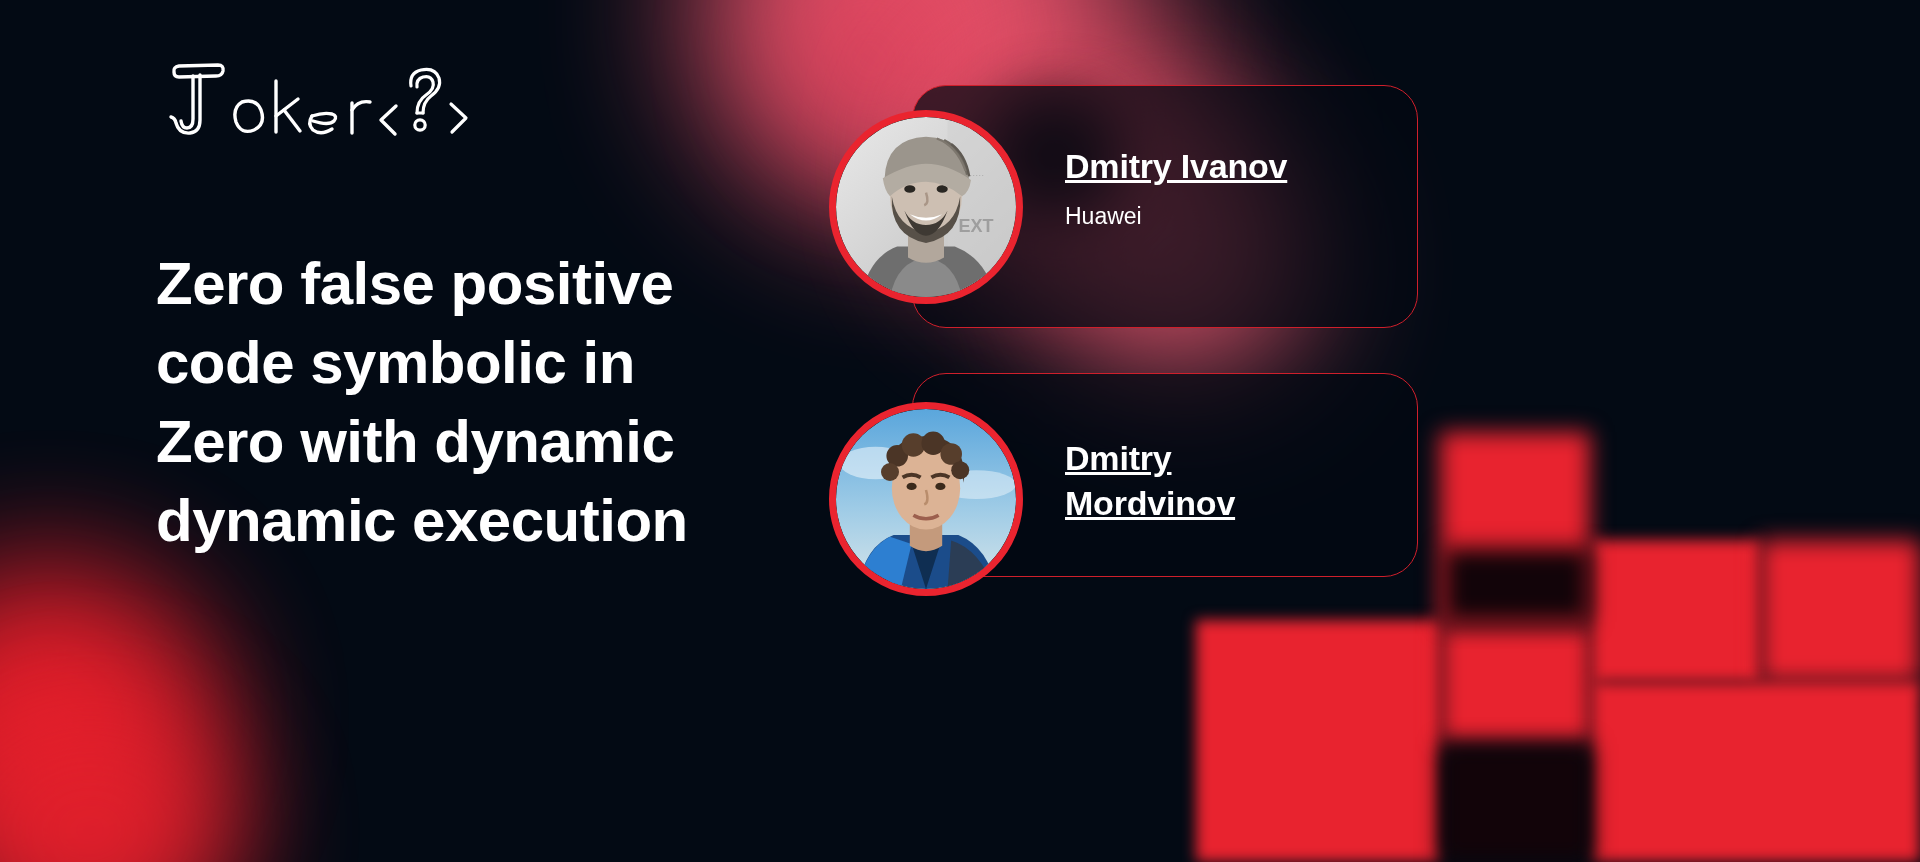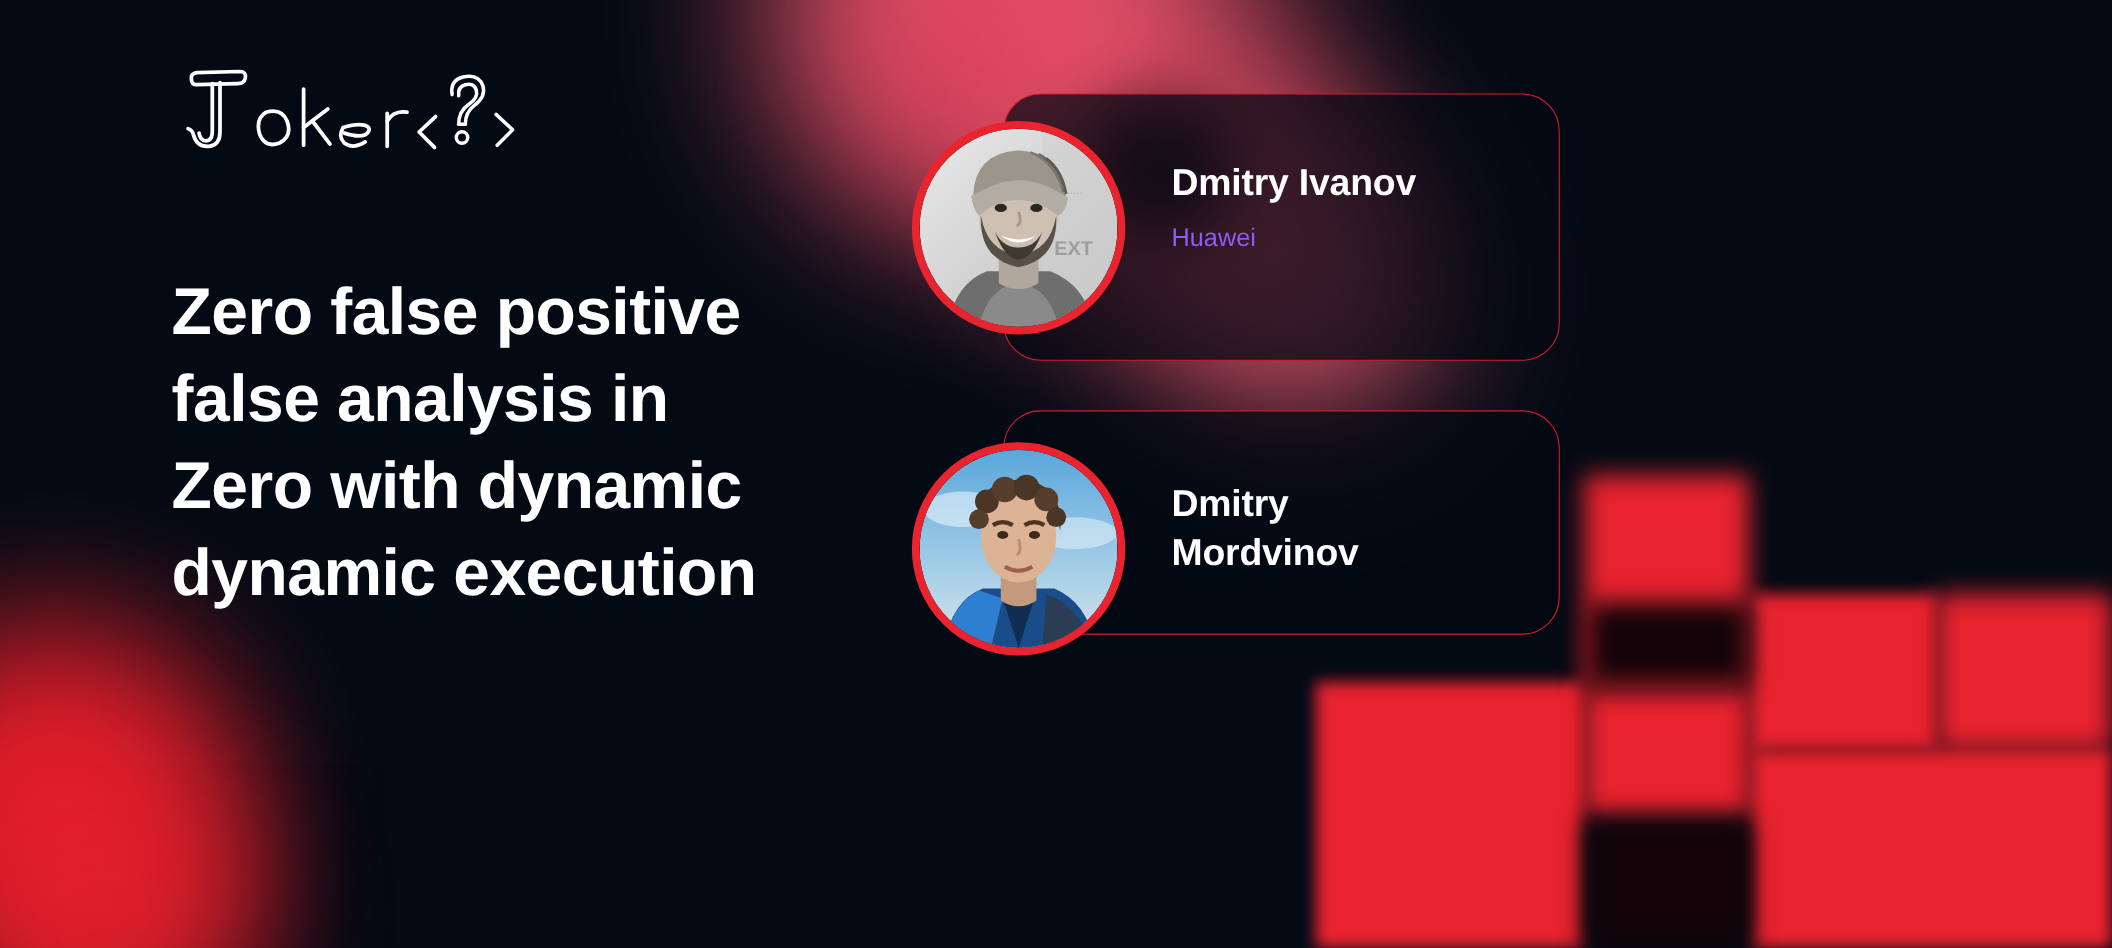--- a/index.html
+++ b/index.html
@@ -167,24 +167,25 @@
   }
   .card-1 .speaker-text { top:58px; }
   .card-2 .speaker-text { top:62px; }
 
   .speaker-name {
     color:#ffffff;
     font-size:34px;
     font-weight:700;
     line-height:45px;
     letter-spacing:-0.2px;
+    text-decoration:underline;
   }
   .speaker-company {
     margin-top:13px;
-    color:#8b5cf6;
+    color:#ffffff;
     font-size:23px;
     font-weight:400;
     line-height:28px;
   }
 </style>
 </head>
 <body>
 
 <div id="stage">
 
@@ -237,21 +238,21 @@
         <path d="M58 31 Q57 23 64 21 Q72 19 74 26 Q76 33 67 39 Q58 45 58 57"></path>
         <path d="M58 57 L64 57"></path>
         <circle cx="61" cy="69" r="5.2"></circle>
 
         <path d="M92 48 L107 62 L93 76"></path>
       </svg>
     </div>
 
     <h1 class="talk-title">
       <span>Zero false positive</span><br>
-      <span>false analysis in</span><br>
+      <span>code symbolic in</span><br>
       <span>Zero with dynamic</span><br>
       <span>dynamic execution</span>
     </h1>
 
   </div>
 
   <div class="cards">
 
     <div class="card card-1">
 

